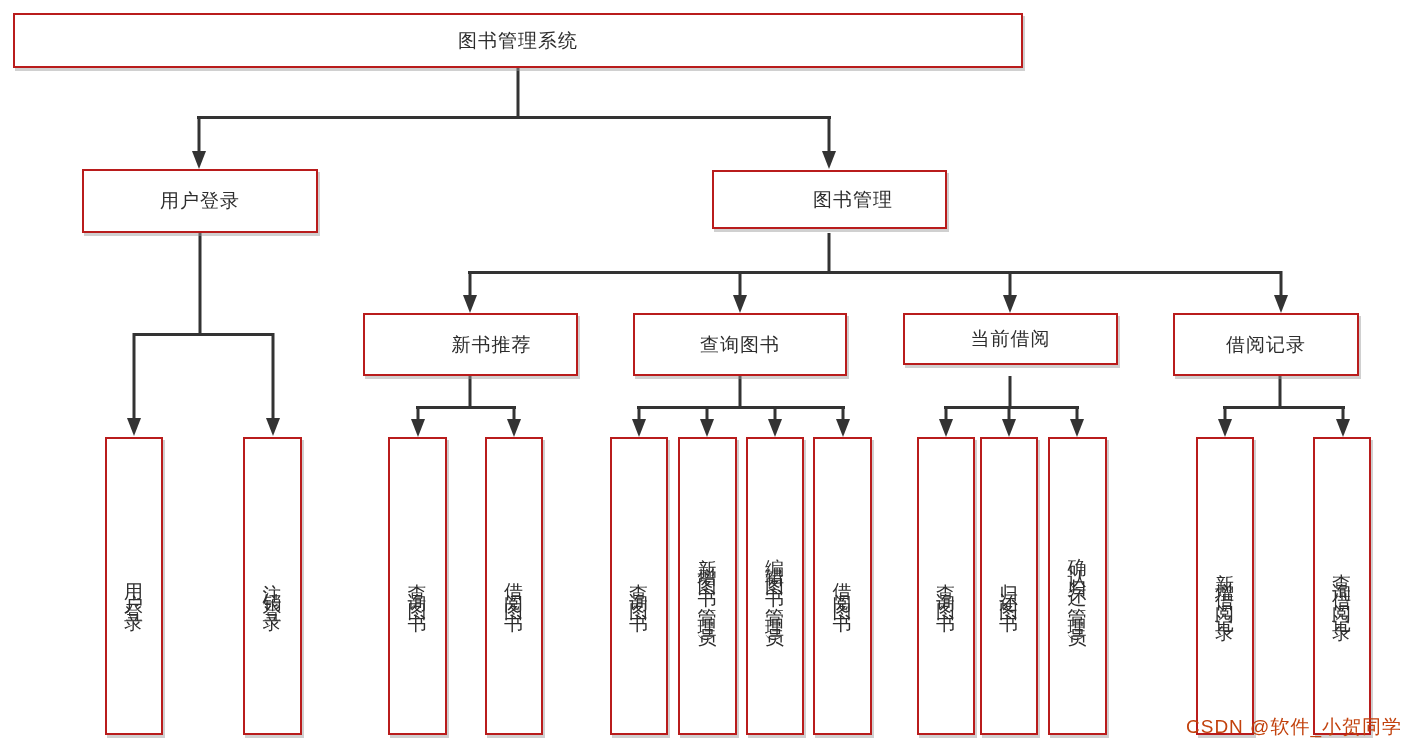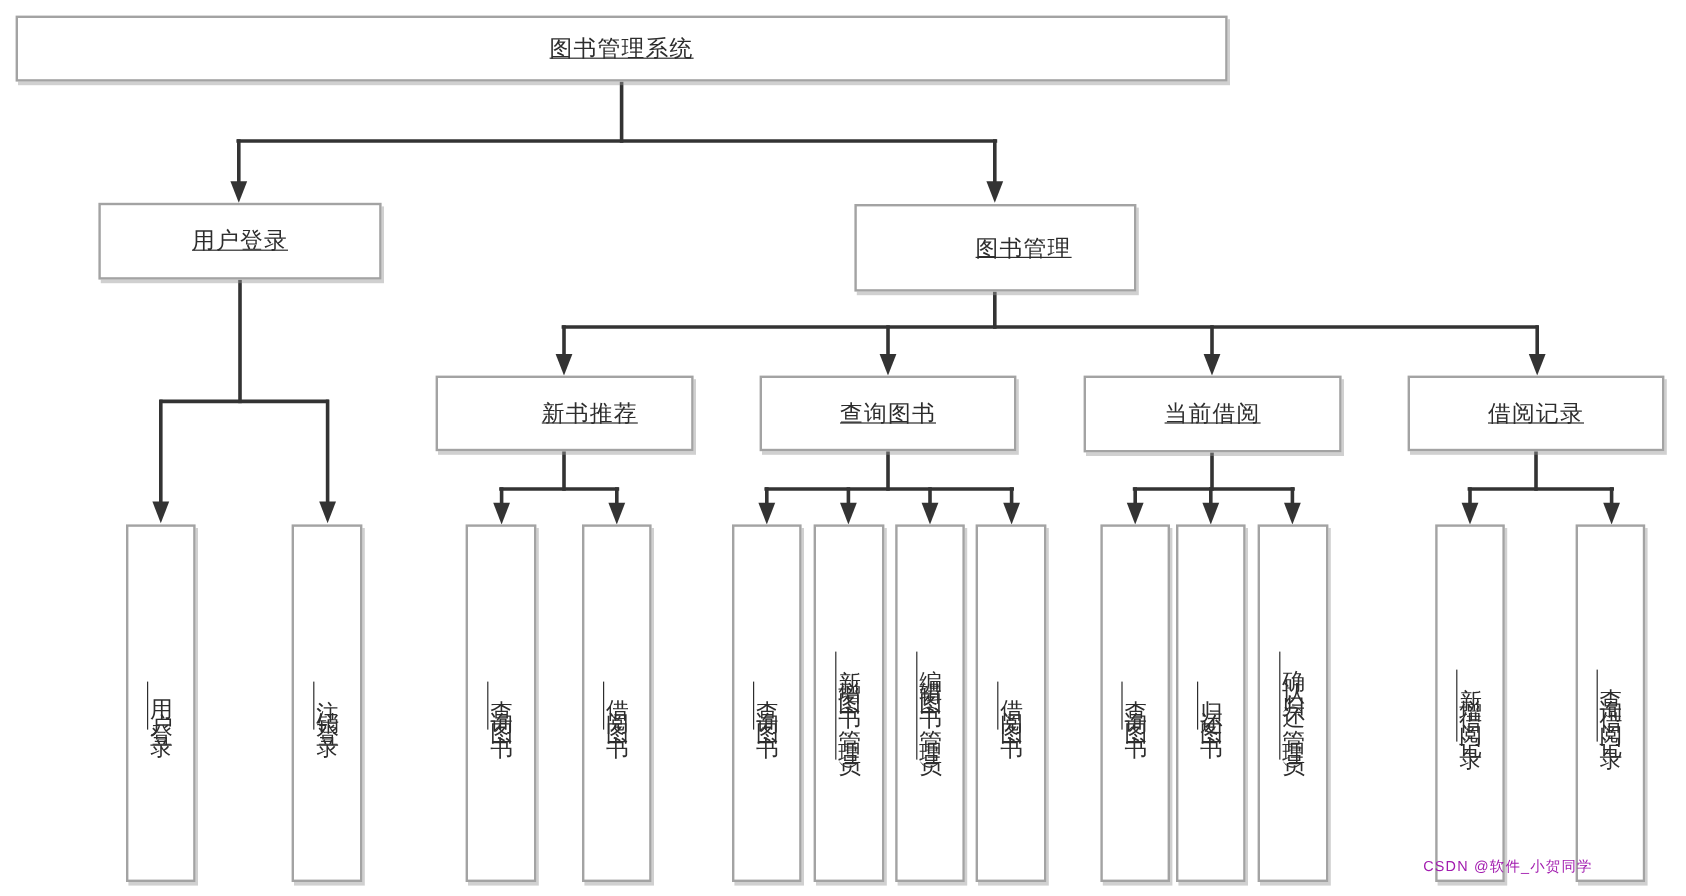--- a/index.html
+++ b/index.html
@@ -13,43 +13,42 @@
   }
   #wires {
     position: absolute;
     left: 0; top: 0;
     width: 1405px; height: 747px;
   }
   .node {
     position: absolute;
     box-sizing: border-box;
     background: #ffffff;
-    border: 2px solid #a3a3a3;
+    border: 2px solid #b91c1c;
     box-shadow: 2px 3px 0 rgba(150,150,150,0.45);
     display: flex;
     align-items: center;
     justify-content: center;
     font-size: 19px;
     color: #2d2d2d;
     letter-spacing: 1px;
     z-index: 2;
-    text-decoration: underline;
   }
   .node.vert {
     writing-mode: vertical-rl;
     letter-spacing: 10px;
     line-height: 1;
     padding-top: 4px;
   }
   .watermark {
     position: absolute;
     left: 1186px;
     top: 714px;
-    font-size: 12px;
-    color: #a21caf;
+    font-size: 19px;
+    color: #c2410c;
     letter-spacing: 1px;
     white-space: nowrap;
     z-index: 5;
   }
 </style>
 </head>
 <body>
 
 <div id="stage">
 
@@ -114,26 +113,26 @@
       <polygon points="1002,419 1016,419 1009,437"></polygon>
       <polygon points="1070,419 1084,419 1077,437"></polygon>
       <polygon points="1218,419 1232,419 1225,437"></polygon>
       <polygon points="1336,419 1350,419 1343,437"></polygon>
     </g>
   </svg>
 
   <div class="node" style="left:13px; top:13px; width:1010px; height:55px;">图书管理系统</div>
 
   <div class="node" style="left:82px; top:169px; width:236px; height:64px;">用户登录</div>
-  <div class="node" style="left:712px; top:170px; width:235px; height:73px;padding-left:47px;">图书管理</div>
+  <div class="node" style="left:712px; top:170px; width:235px; height:59px;padding-left:47px;">图书管理</div>
 
   <div class="node" style="left:363px; top:313px; width:215px; height:63px;padding-left:42px;">新书推荐</div>
   <div class="node" style="left:633px; top:313px; width:214px; height:63px;">查询图书</div>
-  <div class="node" style="left:903px; top:313px; width:215px; height:64px;">当前借阅</div>
-  <div class="node" style="left:1173px; top:313px; width:214px; height:63px;">借阅记录</div>
+  <div class="node" style="left:903px; top:313px; width:215px; height:52px;">当前借阅</div>
+  <div class="node" style="left:1173px; top:313px; width:186px; height:63px;">借阅记录</div>
 
   <div class="node vert" style="left:105px; top:437px; width:58px; height:298px;">用户登录</div>
   <div class="node vert" style="left:243px; top:437px; width:59px; height:298px;">注销登录</div>
 
   <div class="node vert" style="left:388px; top:437px; width:59px; height:298px;">查询图书</div>
   <div class="node vert" style="left:485px; top:437px; width:58px; height:298px;">借阅图书</div>
 
   <div class="node vert" style="left:610px; top:437px; width:58px; height:298px;">查询图书</div>
   <div class="node vert" style="left:678px; top:437px; width:59px; height:298px;">新增图书（管理员）</div>
   <div class="node vert" style="left:746px; top:437px; width:58px; height:298px;">编辑图书（管理员）</div>

